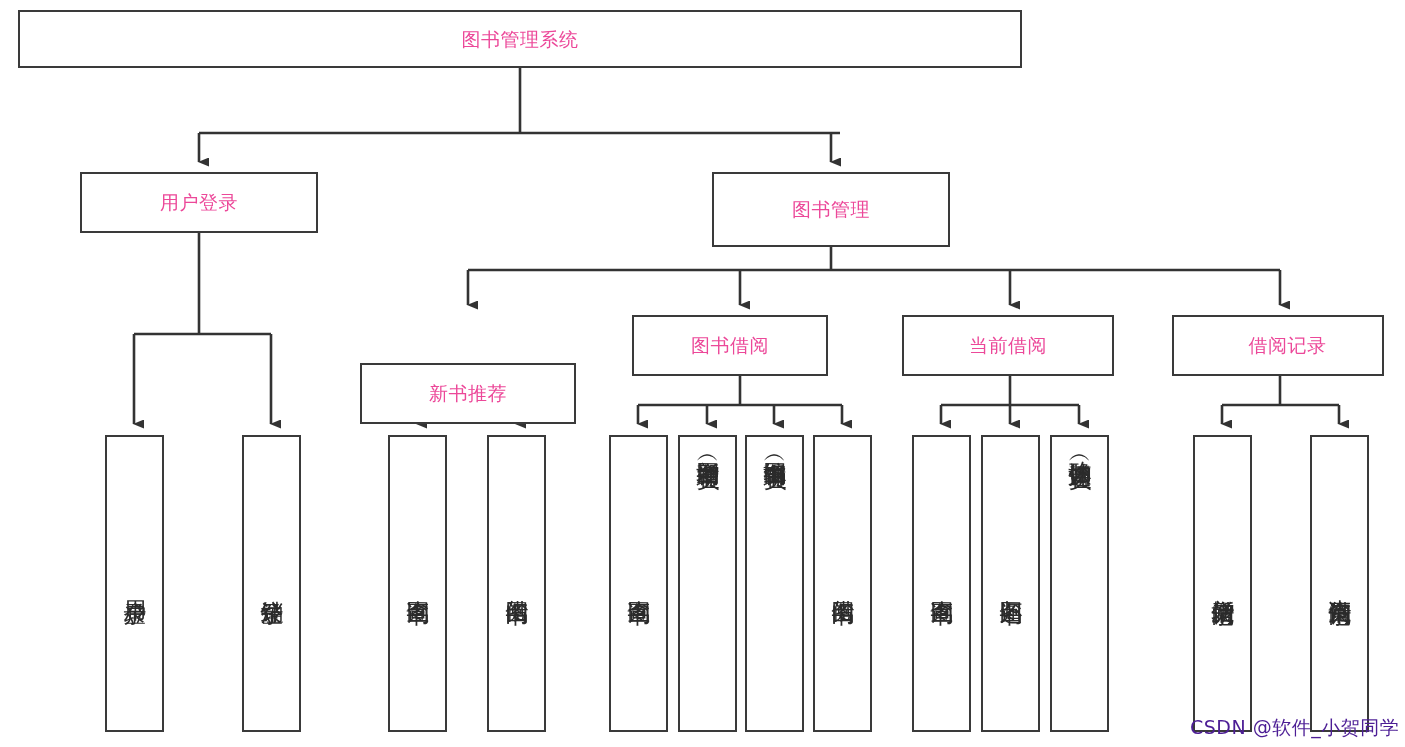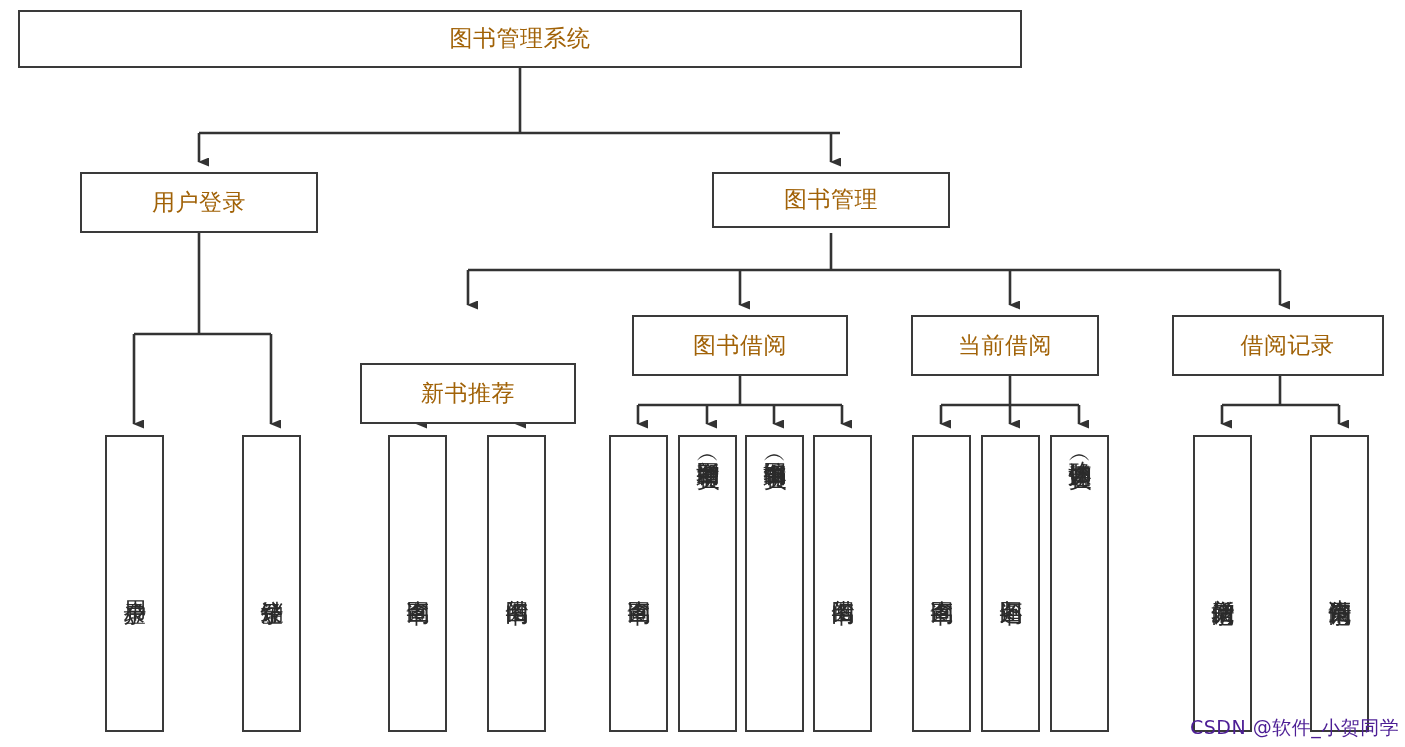--- a/index.html
+++ b/index.html
@@ -30,23 +30,23 @@
     position: absolute;
     box-sizing: border-box;
     background: #ffffff;
     border: 2px solid #3a3a3a;
     display: flex;
     align-items: center;
     justify-content: center;
     overflow: hidden;
   }
   .node-label-h {
-    font-size: 23px;
+    font-size: 19px;
     line-height: 1.1;
-    color: #a16207;
+    color: #ec4899;
     white-space: nowrap;
     letter-spacing: 0.5px;
   }
   .node-label-v {
     font-size: 23px;
     line-height: 1.12;
     color: #2b2b2b;
     writing-mode: vertical-rl;
     text-orientation: upright;
     letter-spacing: 1px;
@@ -124,31 +124,31 @@
     </g>
   </svg>
 
   <div class="node-box" style="left:18px; top:10px; width:1004px; height:58px;">
     <span class="node-label-h">图书管理系统</span>
   </div>
 
   <div class="node-box" style="left:80px; top:172px; width:238px; height:61px;">
     <span class="node-label-h">用户登录</span>
   </div>
-  <div class="node-box" style="left:712px; top:172px; width:238px; height:56px;">
+  <div class="node-box" style="left:712px; top:172px; width:238px; height:75px;">
     <span class="node-label-h">图书管理</span>
   </div>
 
   <div class="node-box" style="left:360px; top:315px; width:216px; height:61px;margin-top:48px;">
     <span class="node-label-h">新书推荐</span>
   </div>
-  <div class="node-box" style="left:632px; top:315px; width:216px; height:61px;">
+  <div class="node-box" style="left:632px; top:315px; width:196px; height:61px;">
     <span class="node-label-h">图书借阅</span>
   </div>
-  <div class="node-box" style="left:902px; top:315px; width:188px; height:61px;margin-left:9px;">
+  <div class="node-box" style="left:902px; top:315px; width:212px; height:61px;">
     <span class="node-label-h">当前借阅</span>
   </div>
   <div class="node-box" style="left:1172px; top:315px; width:212px; height:61px;padding-left:19px;">
     <span class="node-label-h">借阅记录</span>
   </div>
 
   <div class="node-box leaf center-v" style="left:105px; top:435px; width:59px; height:297px;">
     <span class="node-label-v">用户登录</span>
   </div>
   <div class="node-box leaf center-v" style="left:242px; top:435px; width:59px; height:297px;">

